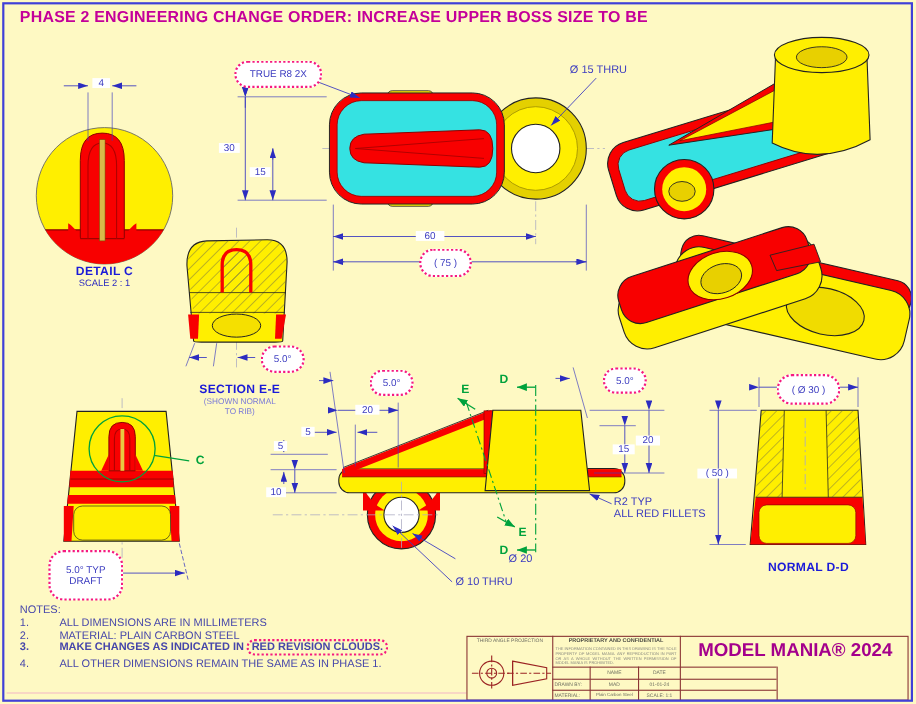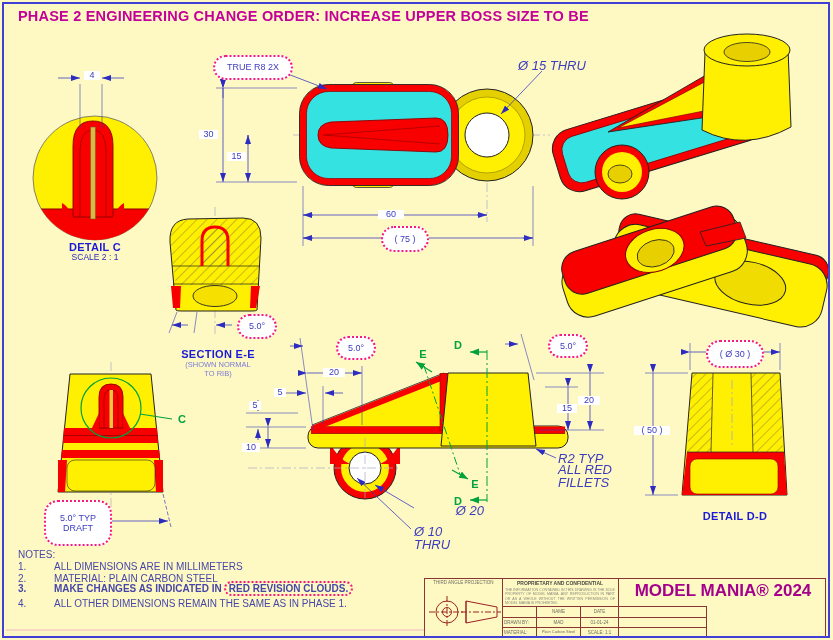--- a/index.html
+++ b/index.html
@@ -1,21 +1,21 @@
 <!DOCTYPE html>
 <html><head>
 <meta charset="utf-8">
 <style>
   html,body{margin:0;padding:0;background:#d8d8d8;font-family:"Liberation Sans",sans-serif;}
   #sheet{position:relative;width:833px;height:640px;background:#fef9c3;overflow:hidden;outline:1px solid #8a8a8a;}
   #frame{position:absolute;left:2px;top:2px;right:3px;bottom:2px;border:2px solid #4040d8;pointer-events:none;}
   .abs{position:absolute;line-height:1.1;}
   .hdr{color:#c4009a;font-weight:bold;font-size:14.5px;letter-spacing:.2px;white-space:nowrap;}
   .dim{color:#3c3cc0;font-size:9px;text-align:center;line-height:1;background:#fff;padding:0 1px;}
-  .dimng{color:#3c3cc0;font-size:13px;text-align:center;line-height:1;font-style:italic;}
+  .dimng{color:#3c3cc0;font-size:10px;text-align:center;line-height:1;}
   .cloud{border:2px dotted #f6197f;border-radius:14px;background:#fff;color:#3c3cc0;font-size:9px;
          display:flex;align-items:center;justify-content:center;text-align:center;line-height:1.15;}
   .viewlabel{color:#1a1ad8;font-weight:bold;font-size:11px;text-align:center;letter-spacing:.3px;}
   .sublabel{color:#7a7ad8;font-size:7.5px;text-align:center;line-height:1.15;}
   .green{color:#00a23c;font-weight:bold;font-size:11px;text-align:center;}
   .noteline{color:#4646aa;font-size:10px;white-space:nowrap;}
   .notenum{display:inline-block;width:36px;}
   .cloudinline{border:2px dotted #f6197f;border-radius:10px;padding:0 3px;margin-left:2px;}
   .tb{color:#6d6d60;font-size:4.5px;line-height:1.2;}
   .tbline{position:absolute;background:#8b3535;}
@@ -273,21 +273,21 @@
   <div class="abs dimng" style="left:558px;top:463px;width:96px;text-align:left;">ALL RED FILLETS</div>
   <div class="abs dimng" style="left:416px;top:504px;width:40px;text-align:right;padding-left:28px;">Ø 20</div>
   <div class="abs dimng" style="left:414px;top:525px;width:66px;text-align:left;">Ø 10 THRU</div>
   <div class="abs green" style="left:451px;top:339px;width:14px;">D</div>
   <div class="abs green" style="left:451px;top:495px;width:14px;">D</div>
   <div class="abs green" style="left:416px;top:348px;width:14px;">E</div>
   <div class="abs green" style="left:468px;top:478px;width:14px;">E</div>
 
   <div class="abs cloud" style="left:706px;top:340px;width:54px;height:24px;">( Ø 30 )</div>
   <div class="abs dim" style="left:634px;top:426px;width:34px;">( 50 )</div>
-  <div class="abs viewlabel" style="left:680px;top:510px;width:110px;">DETAIL D-D</div>
+  <div class="abs viewlabel" style="left:680px;top:510px;width:110px;">NORMAL D-D</div>
 
   <div class="abs cloud" style="left:44px;top:500px;width:64px;height:42px;flex-direction:column;">
     <span>5.0° TYP</span>
     <span>DRAFT</span>
   </div>
   <div class="abs green" style="left:175px;top:413px;width:14px;">C</div>
 
   <div class="abs noteline" style="left:18px;top:549px;">NOTES:</div>
   <div class="abs noteline" style="left:18px;top:561px;">
     <span class="notenum">1.</span><span>ALL DIMENSIONS ARE IN MILLIMETERS</span>

